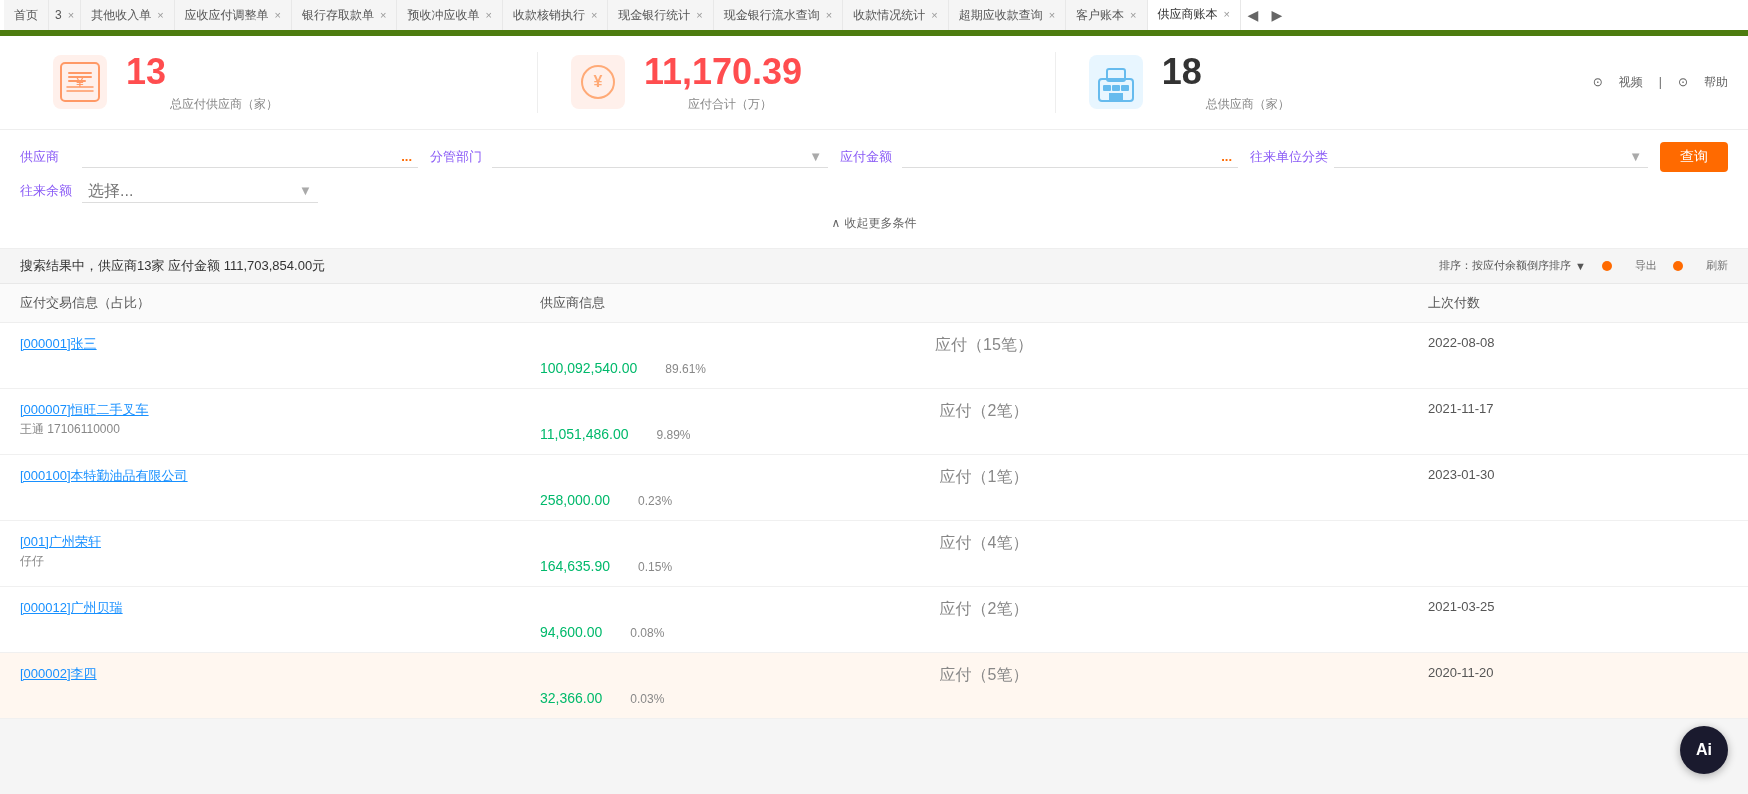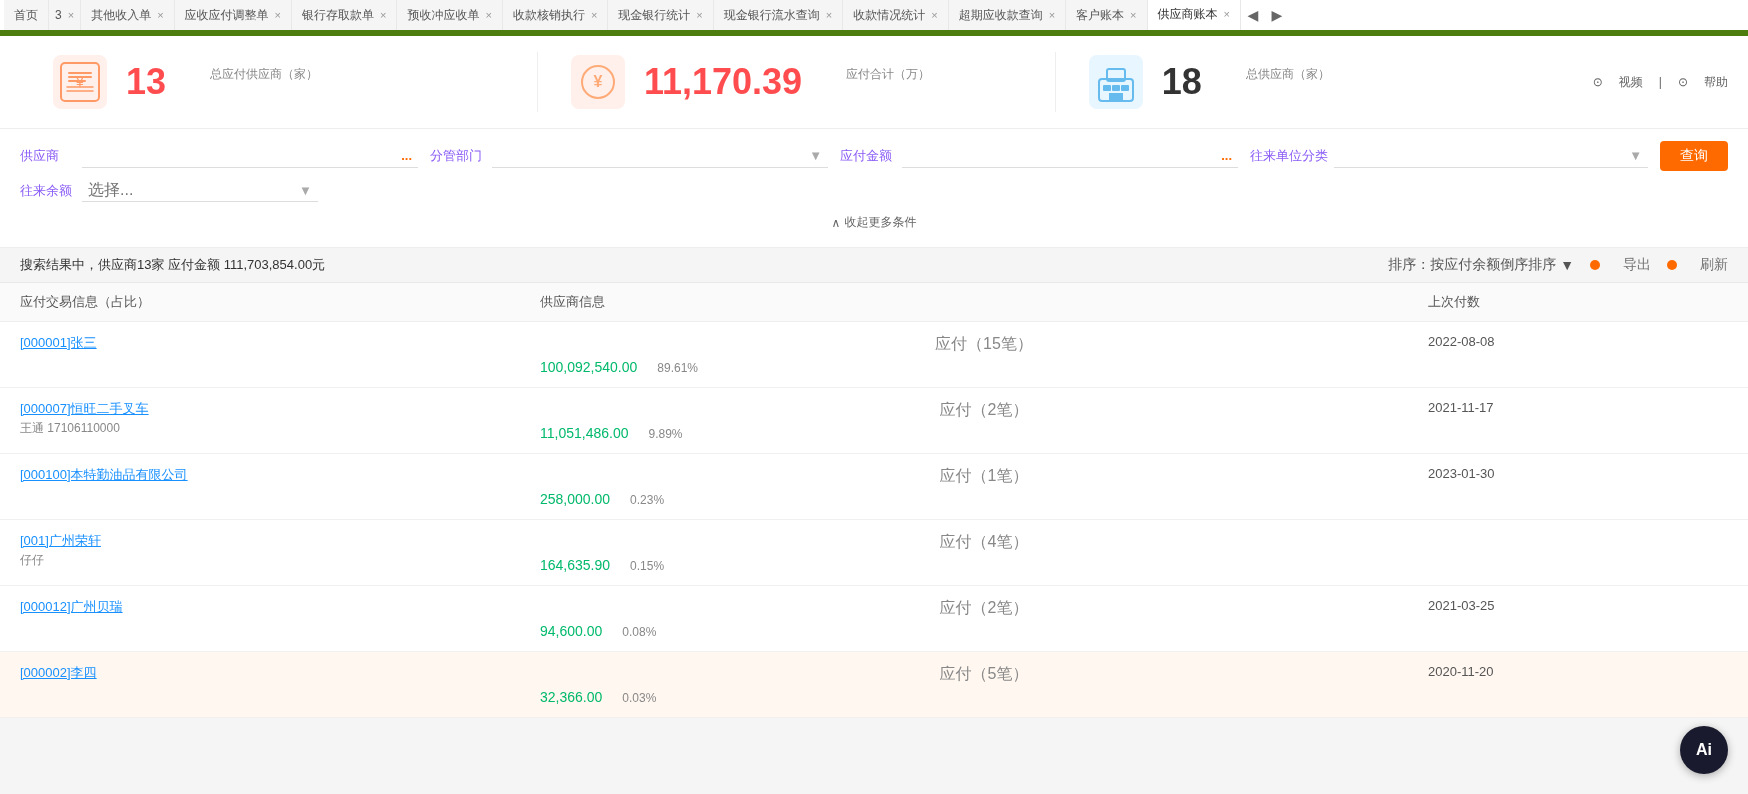--- a/index.html
+++ b/index.html
@@ -23,21 +23,21 @@
     .header-stats {
       display: flex; background: #fff; padding: 16px 20px; border-bottom: 1px solid #eee;
       align-items: center; gap: 0;
     }
     .stat-block {
       display: flex; align-items: center; gap: 16px; flex: 1; border-right: 1px solid #eee; padding: 0 30px;
     }
     .stat-block:last-child { border-right: none; }
     .stat-icon { width: 60px; height: 60px; display: flex; align-items: center; justify-content: center; }
     .stat-icon svg { width: 54px; height: 54px; }
-    .stat-content { display: flex; flex-direction: row; }
+    .stat-content { display: flex; flex-direction: column; }
     .stat-number { font-size: 36px; font-weight: bold; color: #ff4d4f; line-height: 1.1; }
     .stat-label { font-size: 12px; color: #888; margin-top: 4px; margin-left: 44px; }
     .header-actions { display: flex; align-items: center; gap: 16px; padding-left: 20px; font-size: 12px; color: #666; }
     .header-actions a { color: #666; text-decoration: none; cursor: pointer; }
 
     
     .filter-area {
       background: #fff; padding: 12px 20px 8px; border-bottom: 1px solid #eee;
     }
     .filter-row { display: flex; align-items: center; gap: 12px; margin-bottom: 8px; flex-wrap: nowrap; }
@@ -59,21 +59,21 @@
       background: none; border: none; padding: 4px 12px;
     }
 
     
     .results-bar {
       background: #f5f5f5; padding: 8px 20px; display: flex; align-items: center;
       justify-content: space-between; border-bottom: 1px solid #e8e8e8;
     }
     .results-info { font-size: 13px; color: #555; }
     .results-info span { color: #333; }
-    .results-actions { display: flex; align-items: center; gap: 16px; font-size: 14px; color: #555; }
+    .results-actions { display: flex; align-items: center; gap: 16px; font-size: 11px; color: #555; }
     .results-actions .sort-select { display: flex; align-items: center; gap: 4px; cursor: pointer; color: #555; }
     .results-actions .action-btn { display: flex; align-items: center; gap: 20px; cursor: pointer; color: #737373; }
     .orange-dot { width: 10px; height: 10px; border-radius: 50%; background: #ff6a00; display: inline-block; margin-right: 3px; }
 
     
     .data-table { background: #fff; width: 100%; }
     .table-header {
       display: grid; grid-template-columns: 520px 1fr 300px;
       padding: 10px 20px; border-bottom: 1px solid #eee; background: #fafafa;
     }
@@ -82,21 +82,21 @@
       display: grid; grid-template-columns: 520px 1fr 300px;
       padding: 12px 20px; border-bottom: 1px solid #f0f0f0; align-items: start;
       background: #fff;
     }
     .table-row.highlighted { background: #fff7f0; }
     .supplier-name { color: #1890ff; font-size: 13px; cursor: pointer; text-decoration: underline; }
     .supplier-sub { font-size: 12px; color: #888; margin-top: 2px; }
     .transaction-label { font-size: 16px; color: #888; text-align: center; }
     .transaction-amount { font-size: 14px; color: #00b96b; font-weight: 500; margin-top: 2px; cursor: pointer; }
     .transaction-percent { font-size: 12px; color: #888; margin-left: 12px; }
-    .transaction-row { display: flex; align-items: baseline; gap: 8px; margin-top: 2px; }
+    .transaction-row { display: flex; align-items: baseline; gap: 16px; margin-top: 2px; }
     .last-payment { font-size: 13px; color: #555; }
   </style>
 </head>
 <body>
 
 <div class="top-nav">
   <div class="nav-tab">
     <span>首页</span>
   </div>
   <div class="nav-tab" style="padding:0 6px;">

